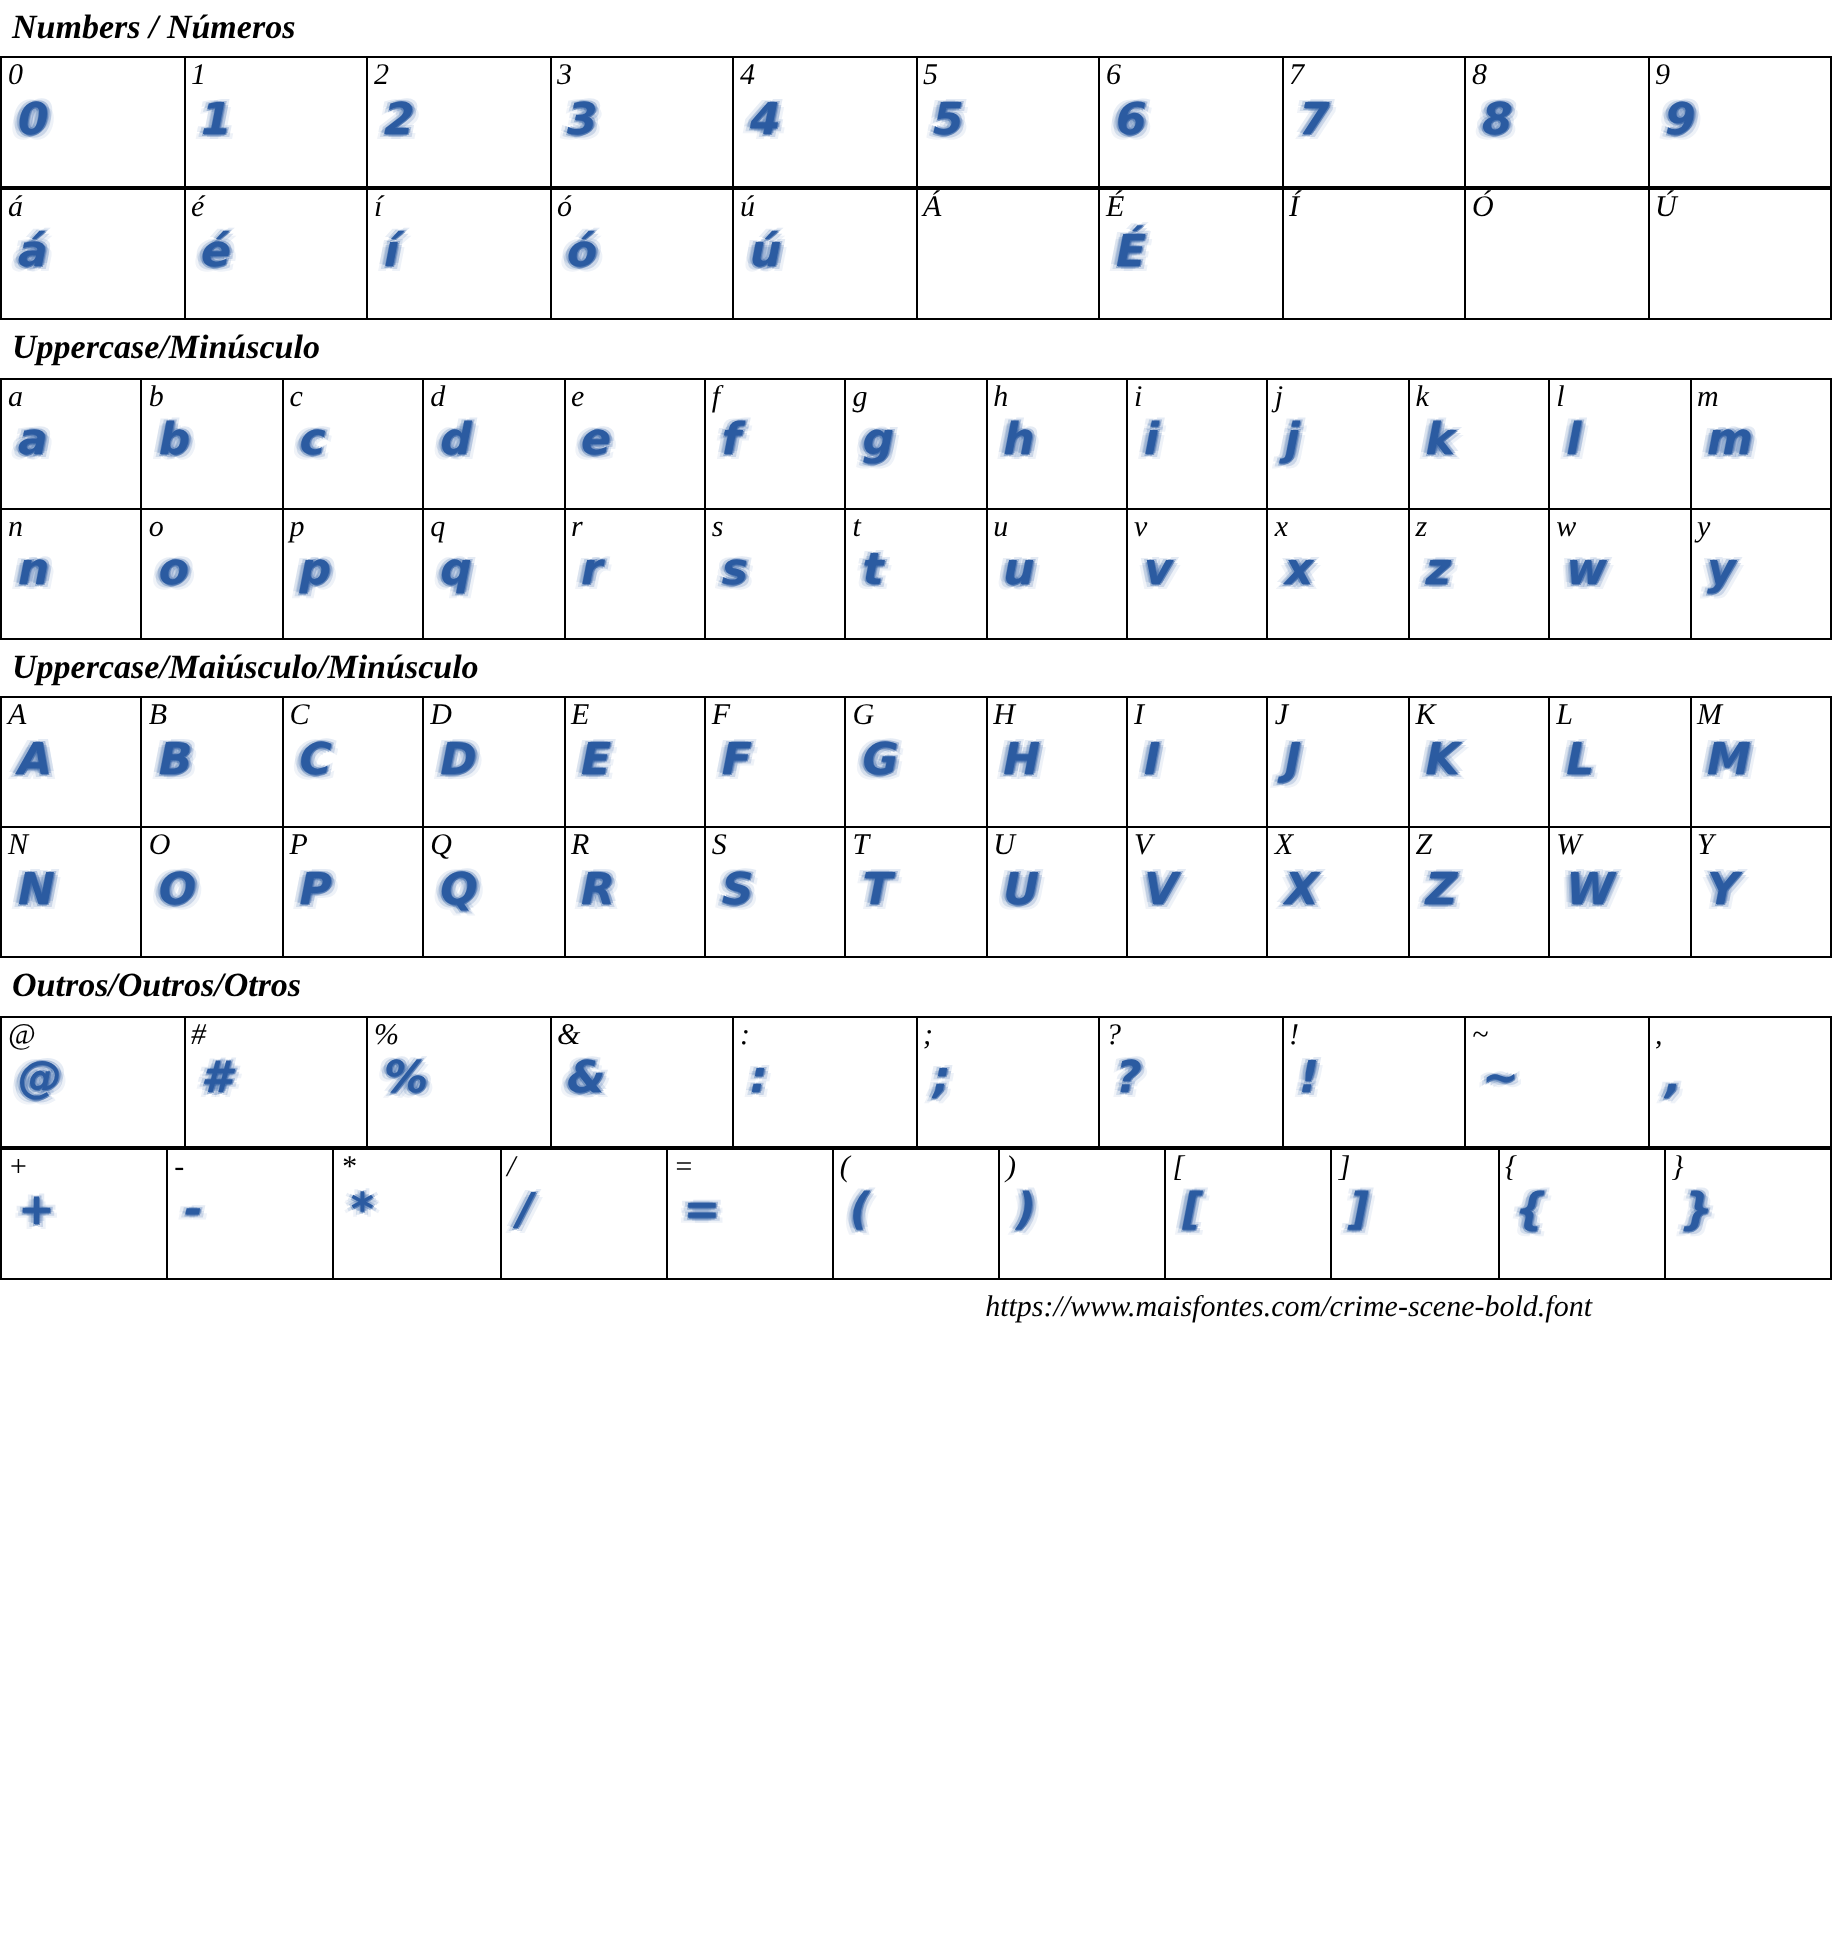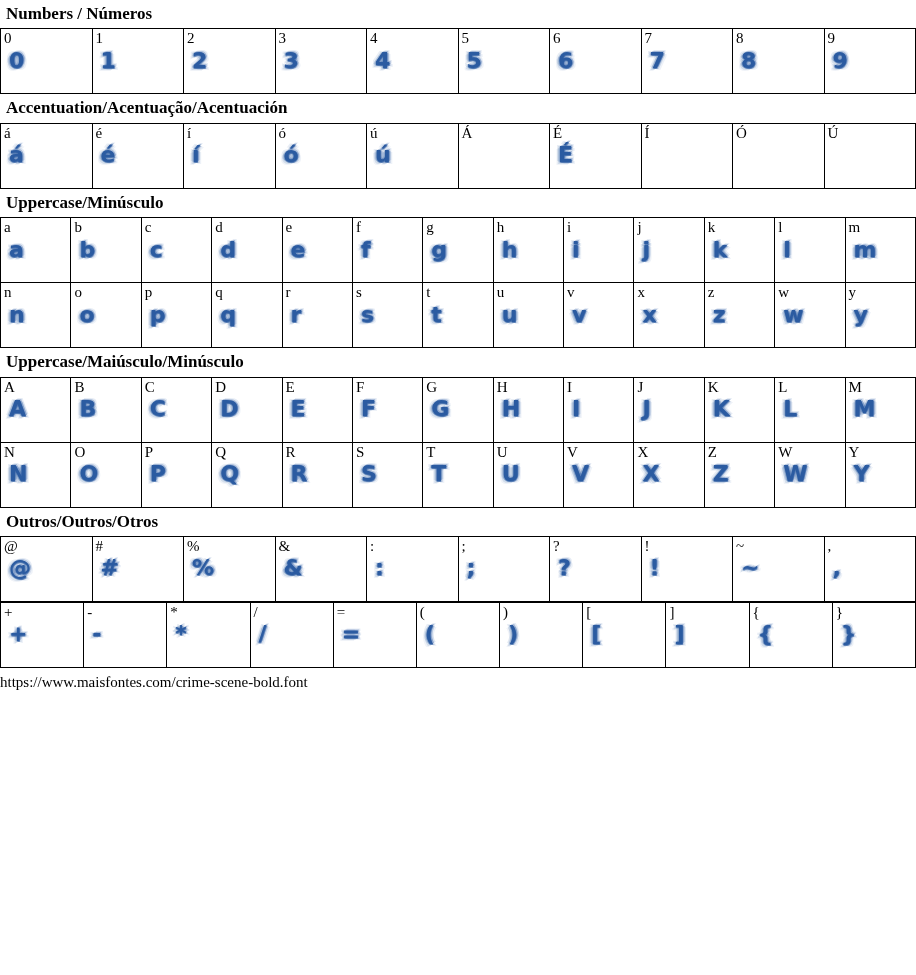--- a/index.html
+++ b/index.html
@@ -10,20 +10,21 @@
   body {
     width: 916px;
     height: 975px;
     font-family: "Liberation Serif", serif;
     color: #000000;
     overflow: hidden;
   }
   .page {
     width: 800px;
     position: relative;
+    font-style: italic;
   }
   .section-title {
     font-family: "Liberation Serif", serif;
     font-weight: bold;
     font-size: 17px;
     padding: 4px 0 4px 6px;
     line-height: 1.2;
   }
   table.grid {
     border-collapse: collapse;
@@ -64,20 +65,21 @@
       -1.4px -0.4px 0 rgba(43,91,161,0.22),
       2px 1.4px 0 rgba(43,91,161,0.18),
       -2.2px 1.6px 0 rgba(43,91,161,0.15),
       2.6px -1.6px 0 rgba(43,91,161,0.12),
       -3px -1.2px 0 rgba(43,91,161,0.10),
       3.4px 2.4px 0 rgba(43,91,161,0.08),
       -3.6px 2.6px 0 rgba(43,91,161,0.07);
   }
   .glyph.blank { color: transparent; text-shadow: none; }
   .footer {
+    text-align: right;
     font-family: "Liberation Serif", serif;
     font-size: 15px;
     padding: 6px 4px 0 0;
   }
 </style>
 </head>
 <body>
 
 <div class="page">
 
@@ -122,21 +124,20 @@
             <span class="glyph">8</span>
           </td>
       <td>
             <span class="char-label">9</span>
             <span class="glyph">9</span>
           </td>
     </tr>
   </tbody>
     </table>
 
-  <div class="section-title">Accentuation/Acentuação/Acentuación</div>
   <table class="grid">
     <tbody>
         <tr>
       <td>
             <span class="char-label">á</span>
             <span class="glyph">á</span>
           </td>
       <td>
             <span class="char-label">é</span>
             <span class="glyph">é</span>

